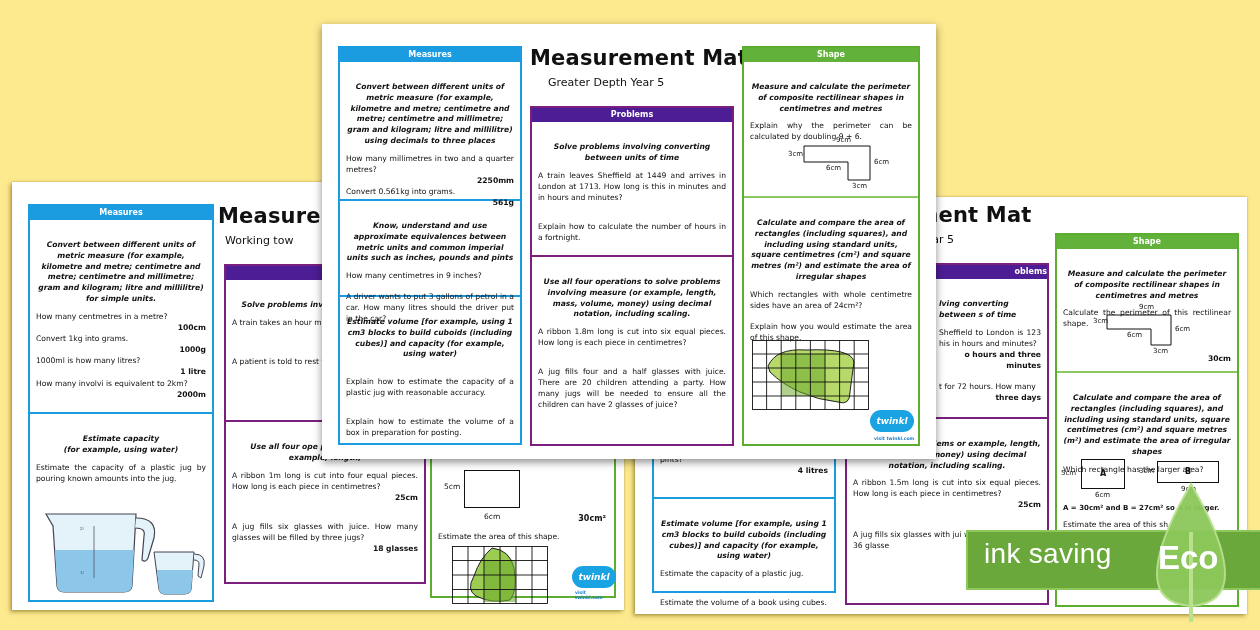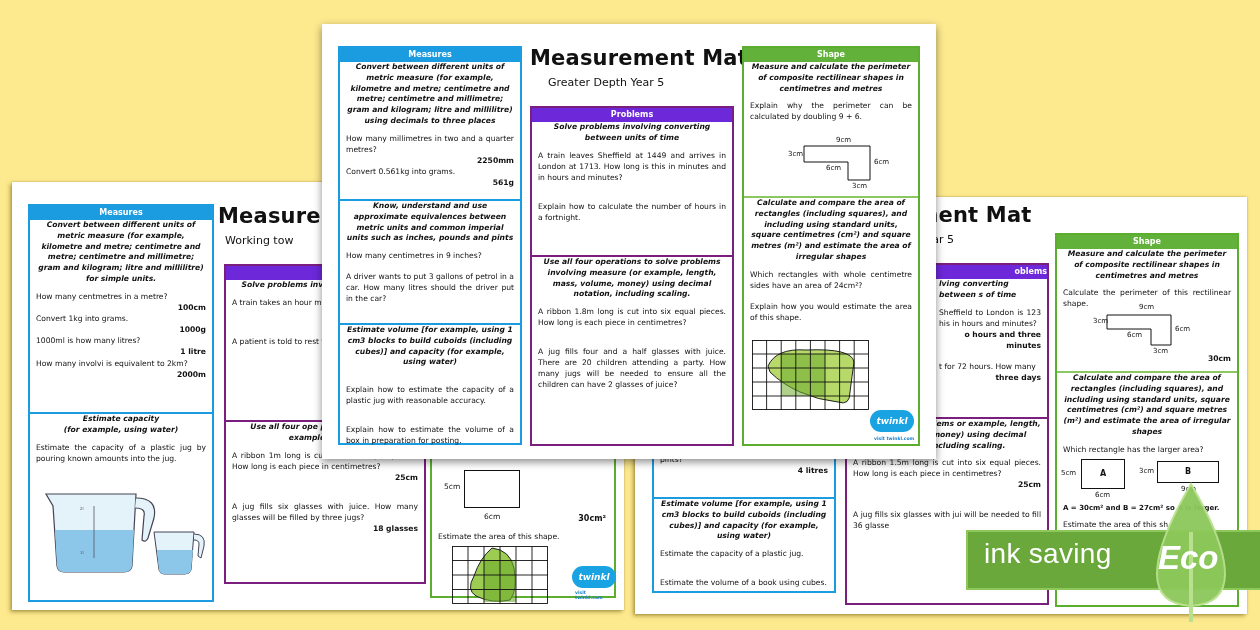--- a/index.html
+++ b/index.html
@@ -7,45 +7,45 @@
   body { background: #fde98e; font-family: "DejaVu Sans", sans-serif; position: relative; color: #111; }
 
   .page { position: absolute; background: #fff; box-shadow: -2px 2px 4px rgba(120,100,20,0.55), 0 0 2px rgba(0,0,0,0.25); overflow: hidden; }
   #page-left  { left: 12px;  top: 182px; width: 612px; height: 428px; z-index: 1; }
   #page-right { left: 635px; top: 197px; width: 612px; height: 417px; z-index: 1; }
   #page-center{ left: 322px; top: 24px;  width: 614px; height: 435px; z-index: 3; box-shadow: 0 3px 8px rgba(0,0,0,0.45); }
 
   .panel { position: absolute; border: 2px solid; background: #fff; }
   .panel .hdr { color: #fff; font-size: 8px; font-weight: bold; text-align: center; height: 14px; line-height: 14px; }
   .blue  { border-color: #1b9be0; } .blue .hdr { background: #1b9be0; }
-  .purple{ border-color: #7a1f7d; } .purple .hdr { background: #6d28d9; }
+  .purple{ border-color: #7a1f7d; } .purple .hdr { background: #4c1d95; }
   .green { border-color: #5cae2e; } .green .hdr { background: #62b13a; }
 
-  .sec { padding: 0 6px 3px; }
+  .sec { padding: 20px 6px 3px; }
   .sec + .sec { border-top: 2px solid; }
   .blue .sec + .sec { border-top-color: #1b9be0; }
   .purple .sec + .sec { border-top-color: #7a1f7d; }
   .green .sec + .sec { border-top-color: #8cc861; }
 
   .obj { font-size: 7.6px; font-weight: bold; text-align: center; line-height: 1.42; margin-bottom: 6px; font-style: italic; }
   .q { font-size: 7.6px; line-height: 1.45; text-align: justify; }
   .ans { font-size: 7.6px; font-weight: bold; text-align: right; line-height: 1.5; }
   .gap { height: 10px; }
   .gap2 { height: 18px; }
 
   .title { position: absolute; font-weight: bold; font-size: 21px; white-space: nowrap; letter-spacing: 0.2px; }
   .subtitle { position: absolute; font-size: 11px; white-space: nowrap; }
 
   .twinkl { position: absolute; width: 44px; height: 22px; background: #1aa3e3; border-radius: 11px; color: #fff; font-size: 9px; font-weight: bold; text-align: center; line-height: 22px; font-style: italic; }
   .twinkl-url { position: absolute; font-size: 4.5px; color: #1a7fc8; font-weight: bold; }
 
   .eco { position: absolute; left: 966px; top: 530px; width: 294px; height: 60px; background: #6aa83b; border: 2px solid #8cc85a; border-right: none; z-index: 10; }
   .eco .ink { position: absolute; left: 16px; top: 6px; color: #fff; font-size: 28px; font-family: "Liberation Sans", sans-serif; letter-spacing: 0.3px; }
   .eco .leaf { position: absolute; left: 185px; top: -50px; width: 76px; height: 140px; }
-  .eco .eco-label { position: absolute; left: 190px; top: 7px; color: #fff; font-size: 33px; font-weight: bold; font-family: "Liberation Sans", sans-serif; font-style: italic; }
+  .eco .eco-label { position: absolute; left: 190px; top: 7px; color: #fff; font-size: 33px; font-weight: bold; font-family: "Liberation Sans", sans-serif; }
 </style>
 </head>
 <body>
 
 <div class="page" id="page-left">
   <div class="panel blue" style="left:16px; top:22px; width:186px; height:398px;">
     <div class="hdr">Measures</div>
     <div class="sec" style="height:192px;">
       <div class="obj">Convert between different units of metric measure (for example, kilometre and metre; centimetre and metre; centimetre and millimetre; gram and kilogram; litre and millilitre) for simple units.</div>
       <div class="q">How many centmetres in a metre?</div>
@@ -193,21 +193,21 @@
 <div class="page" id="page-center">
   <div class="panel blue" style="left:16px; top:22px; width:184px; height:399px;">
     <div class="hdr">Measures</div>
     <div class="sec" style="height:137px;">
       <div class="obj">Convert between different units of metric measure (for example, kilometre and metre; centimetre and metre; centimetre and millimetre; gram and kilogram; litre and millilitre) using decimals to three places</div>
       <div class="q">How many millimetres in two and a quarter metres?</div>
       <div class="ans">2250mm</div>
       <div class="q">Convert 0.561kg into grams.</div>
       <div class="ans">561g</div>
     </div>
-    <div class="sec" style="height:124px;">
+    <div class="sec" style="height:96px;">
       <div class="obj">Know, understand and use approximate equivalences between metric units and common imperial units such as inches, pounds and pints</div>
       <div class="q">How many centimetres in 9 inches?</div>
       <div class="gap"></div>
       <div class="q">A driver wants to put 3 gallons of petrol in a car. How many litres should the driver put in the car?</div>
     </div>
     <div class="sec">
       <div class="obj">Estimate volume [for example, using 1 cm3 blocks to build cuboids (including cubes)] and capacity (for example, using water)</div>
       <div class="gap"></div>
       <div class="q">Explain how to estimate the capacity of a plastic jug with reasonable accuracy.</div>
       <div class="gap2"></div>

